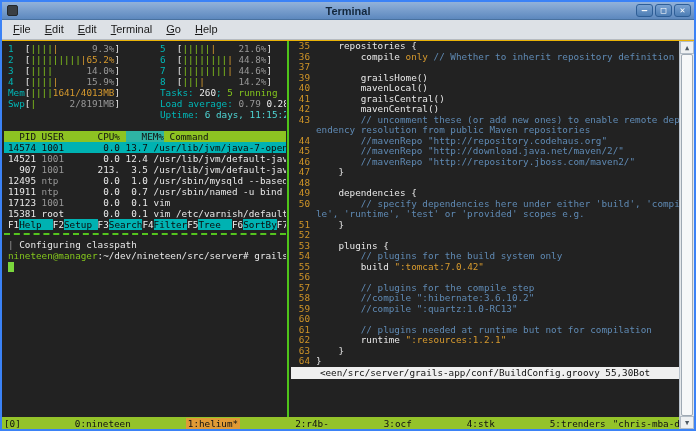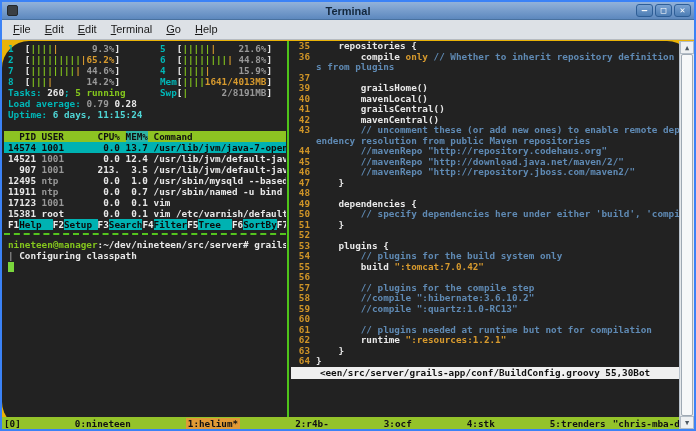--- a/index.html
+++ b/index.html
@@ -20,33 +20,33 @@
           line-height:11px; text-align:center; font-weight:bold;
           font-family:"DejaVu Sans Mono", monospace; }
   
   .menubar { height:20px; background:#dde1e6; border-bottom:1px solid #b6bbc1;
              display:flex; align-items:flex-end; padding-left:4px; }
   .menu-item { display:inline-block; padding:0 7px; font-size:11px; color:#1a1a1a;
                line-height:19px; }
   .menu-item::first-letter { text-decoration:underline; }
   
   .term { position:absolute; top:39px; bottom:0; left:0; right:0; background:#222;
-          font-family:"DejaVu Sans Mono", monospace; font-weight:bold;
-          font-size:9.3px; color:#dedede;border-radius:27px; }
+          font-family:"DejaVu Sans Mono", monospace; font-weight:normal;
+          font-size:9.3px; color:#dedede; }
   .panes { position:absolute; top:0; left:0; right:15px; bottom:12px; overflow:hidden; }
   .pane-left { position:absolute; left:2px; top:0; width:282px; bottom:0; overflow:hidden; }
   .vsplit { position:absolute; left:285px; top:0; bottom:0; width:2px; background:#4fc41a; }
   .pane-right { position:absolute; left:289px; right:0; top:0; bottom:0; overflow:hidden; }
   .hrow { height:11px; line-height:11px; white-space:pre; overflow:hidden; padding-left:4px; }
   .htop { padding-top:2px; }
   .meters { display:grid; grid-template-columns:152px 1fr; }
   .cyan { color:#00b7b7; } .cyb { color:#4fd6d6; } .wt { color:#e8e8e8; }
   .grn { color:#84c61d; } .org { color:#d79a2e; } .gry { color:#989898; }
   .phead { background:#8dc322; color:#111; }
-  .phead .hl { background:#2eb3a4; }
+  .phead .hl { background:#2eb3a4;padding-left:16px; }
   .prow { color:#dedede; }
   .prow.sel { background:#00b2b2; color:#0b0b0b; }
   .prow.sel span { color:#0b0b0b; }
   .fk-key { color:#eeeeee; }
   .fk-label { background:#00b2b2; color:#0b0b0b; }
   .hsplit { margin:3px 0 4px 0; border-top:2px dashed #55c41e; height:2px; }
   .cursor { width:6px; height:10px; background:#7ad63c; margin-left:4px; margin-top:1px; }
   
   .vim-row { height:10.5px; line-height:10.5px; white-space:pre; overflow:hidden; padding-left:2px; }
   .lnum { display:inline-block; width:17px; text-align:right; color:#cf9427; margin-right:6px; }
@@ -98,20 +98,21 @@
   <div class="term">
     <div class="panes">
 
       <div class="pane-left">
         <div class="htop">
           <div class="meters" id="meters">
               <div class="hrow"><span class="cyan">1  </span><span class="wt">[</span><span class="grn">||||</span><span class="org">|</span><span class="gry">      9.3%</span><span class="wt">]</span></div>
               <div class="hrow"><span class="cyan">5  </span><span class="wt">[</span><span class="grn">|||||</span><span class="org">|</span><span class="gry">    21.6%</span><span class="wt">]</span></div>
               <div class="hrow"><span class="cyan">2  </span><span class="wt">[</span><span class="grn">|||||||||</span><span class="org">|</span><span class="org">65.2%</span><span class="wt">]</span></div>
               <div class="hrow"><span class="cyan">6  </span><span class="wt">[</span><span class="grn">||||||||</span><span class="org">|</span><span class="gry"> 44.8%</span><span class="wt">]</span></div>
+              <div class="hrow"><span class="cyan">3  </span><span class="wt">[</span><span class="grn">||||</span><span class="gry">      14.0%</span><span class="wt">]</span></div>
               <div class="hrow"><span class="cyan">7  </span><span class="wt">[</span><span class="grn">||||||||</span><span class="org">|</span><span class="gry"> 44.6%</span><span class="wt">]</span></div>
               <div class="hrow"><span class="cyan">4  </span><span class="wt">[</span><span class="grn">||||</span><span class="org">|</span><span class="gry">     15.9%</span><span class="wt">]</span></div>
               <div class="hrow"><span class="cyan">8  </span><span class="wt">[</span><span class="grn">|||</span><span class="org">|</span><span class="gry">      14.2%</span><span class="wt">]</span></div>
               <div class="hrow"><span class="cyan">Mem</span><span class="wt">[</span><span class="grn">||||</span><span class="org">1641/4013MB</span><span class="wt">]</span></div>
               <div class="hrow"><span class="cyan">Tasks: </span><span class="wt">260</span><span class="cyan">; </span><span class="grn">5 running</span></div>
               <div class="hrow"><span class="cyan">Swp</span><span class="wt">[</span><span class="grn">|</span><span class="gry">      2/8191MB</span><span class="wt">]</span></div>
               <div class="hrow"><span class="cyan">Load average: </span><span class="gry">0.79 </span><span class="wt">0.28</span></div>
               <div class="hrow"></div>
               <div class="hrow"><span class="cyan">Uptime: </span><span class="cyb">6 days, 11:15:24</span></div>
             </div>
@@ -123,47 +124,47 @@
               <div class="hrow prow"><span class="wt">  907 </span><span class="gry">1001     </span><span class="wt"> 213.  3.5 /usr/lib/jvm/default-java</span></div>
               <div class="hrow prow"><span class="wt">12495 </span><span class="gry">ntp      </span><span class="wt">  0.0  1.0 /usr/sbin/mysqld --basedi</span></div>
               <div class="hrow prow"><span class="wt">11911 </span><span class="gry">ntp      </span><span class="wt">  0.0  0.7 /usr/sbin/named -u bind</span></div>
               <div class="hrow prow"><span class="wt">17123 </span><span class="gry">1001     </span><span class="wt">  0.0  0.1 vim</span></div>
               <div class="hrow prow"><span class="wt">15381 </span><span class="wt">root     </span><span class="wt">  0.0  0.1 vim /etc/varnish/default.</span></div>
             </div>
           <div class="hrow" id="fbar"><span class="fk-key">F1</span><span class="fk-label">Help  </span><span class="fk-key">F2</span><span class="fk-label">Setup </span><span class="fk-key">F3</span><span class="fk-label">Search</span><span class="fk-key">F4</span><span class="fk-label">Filter</span><span class="fk-key">F5</span><span class="fk-label">Tree  </span><span class="fk-key">F6</span><span class="fk-label">SortBy</span><span class="fk-key">F7</span></div>
         </div>
         <div class="hsplit"></div>
         <div class="shell">
+          <div class="hrow"><span class="gry">| </span><span class="wt">Configuring classpath</span></div>
           <div class="hrow"><span class="grn">nineteen@manager</span><span class="wt">:</span><span class="wt">~/dev/nineteen/src/server</span><span class="wt"># </span><span class="wt">grails</span></div>
-          <div class="hrow"><span class="gry">| </span><span class="wt">Configuring classpath</span></div>
           <div class="cursor"></div>
         </div>
       </div>
 
       <div class="vsplit"></div>
 
       <div class="pane-right">
         <div id="vimrows">
             <div class="vim-row"><span class="lnum">35</span><span class="w">    repositories {</span></div>
             <div class="vim-row"><span class="lnum">36</span><span class="w">        compile </span><span class="o">only</span><span class="c"> // Whether to inherit repository definition</span></div>
-            <div class="vim-row"><span class="lnum"></span><span class="c">s from plugins</span></div>
             <div class="vim-row"><span class="lnum">37</span></div>
             <div class="vim-row"><span class="lnum">39</span><span class="w">        grailsHome()</span></div>
             <div class="vim-row"><span class="lnum">40</span><span class="w">        mavenLocal()</span></div>
             <div class="vim-row"><span class="lnum">41</span><span class="w">        grailsCentral()</span></div>
             <div class="vim-row"><span class="lnum">42</span><span class="w">        mavenCentral()</span></div>
             <div class="vim-row"><span class="lnum">43</span><span class="c">        // uncomment these (or add new ones) to enable remote dep</span></div>
             <div class="vim-row"><span class="lnum"></span><span class="c">endency resolution from public Maven repositories</span></div>
             <div class="vim-row"><span class="lnum">44</span><span class="c">        //mavenRepo "http://repository.codehaus.org"</span></div>
             <div class="vim-row"><span class="lnum">45</span><span class="c">        //mavenRepo "http://download.java.net/maven/2/"</span></div>
             <div class="vim-row"><span class="lnum">46</span><span class="c">        //mavenRepo "http://repository.jboss.com/maven2/"</span></div>
             <div class="vim-row"><span class="lnum">47</span><span class="w">    }</span></div>
             <div class="vim-row"><span class="lnum">48</span></div>
             <div class="vim-row"><span class="lnum">49</span><span class="w">    dependencies {</span></div>
             <div class="vim-row"><span class="lnum">50</span><span class="c">        // specify dependencies here under either 'build', 'compi</span></div>
+            <div class="vim-row"><span class="lnum"></span><span class="c">le', 'runtime', 'test' or 'provided' scopes e.g.</span></div>
             <div class="vim-row"><span class="lnum">51</span><span class="w">    }</span></div>
             <div class="vim-row"><span class="lnum">52</span></div>
             <div class="vim-row"><span class="lnum">53</span><span class="w">    plugins {</span></div>
             <div class="vim-row"><span class="lnum">54</span><span class="c">        // plugins for the build system only</span></div>
             <div class="vim-row"><span class="lnum">55</span><span class="w">        build </span><span class="o">":tomcat:7.0.42"</span></div>
             <div class="vim-row"><span class="lnum">56</span></div>
             <div class="vim-row"><span class="lnum">57</span><span class="c">        // plugins for the compile step</span></div>
             <div class="vim-row"><span class="lnum">58</span><span class="c">        //compile ":hibernate:3.6.10.2"</span></div>
             <div class="vim-row"><span class="lnum">59</span><span class="c">        //compile ":quartz:1.0-RC13"</span></div>
             <div class="vim-row"><span class="lnum">60</span></div>

